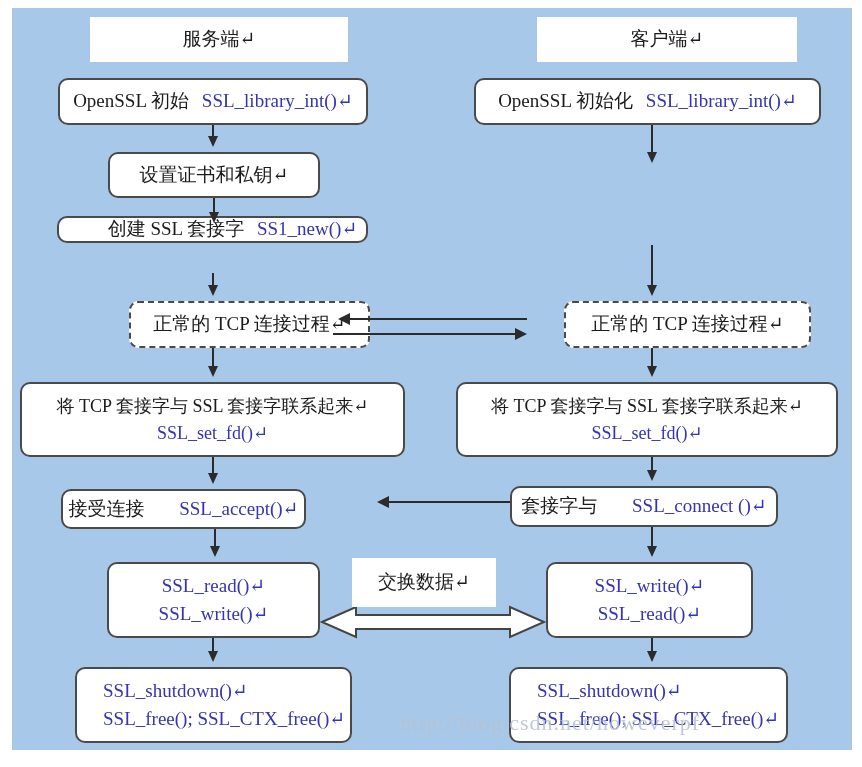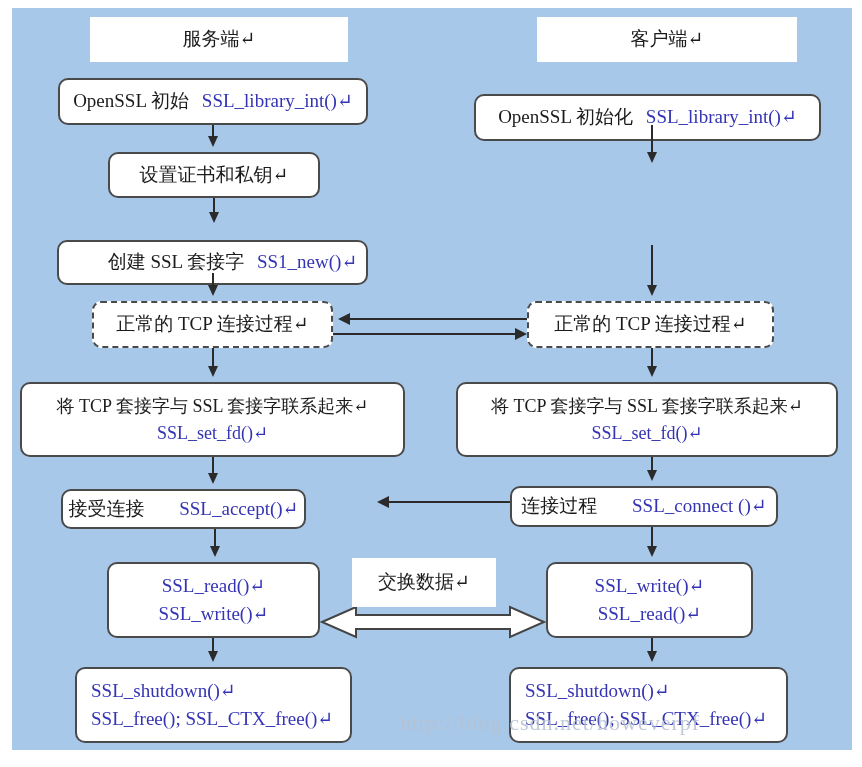--- a/index.html
+++ b/index.html
@@ -6,23 +6,23 @@
     --canvas:#a8c8ea; --fn:#3434b4; --ink:#1b1b1b; --line:#4a4a4a; --arrow:#2b2b2b;
   }
   html,body{margin:0;padding:0;background:#ffffff;}
   body{width:862px;height:767px;position:relative;overflow:hidden;
        font-family:"Liberation Serif","DejaVu Serif",serif;}
   .canvas{position:absolute;left:12px;top:8px;width:840px;height:742px;background:var(--canvas);}
   .box{position:absolute;background:#ffffff;border:2px solid var(--line);border-radius:10px;
        display:flex;flex-direction:column;justify-content:center;align-items:center;
        font-size:19px;color:var(--ink);box-sizing:border-box;line-height:1.5;text-align:center;}
   .box .ln{white-space:nowrap;}
-  .dashed{border-style:dashed;border-radius:9px;}
+  .dashed{border-style:dashed;border-radius:9px;margin-left:37px;}
   .plain{border:none;border-radius:0;text-align:right;}
-  .left-align{align-items:flex-start;padding-left:14px;text-align:left;}
+  .left-align{align-items:flex-start;padding-left:26px;text-align:left;}
   .fn{color:var(--fn);}
   .gap-sm{margin-left:8px;}
   .gap-lg{margin-left:30px;}
   
   .va{position:absolute;width:2px;background:var(--arrow);}
   .va::after{content:"";position:absolute;left:-4px;bottom:-11px;width:0;height:0;
              border:5px solid transparent;border-top:11px solid var(--arrow);}
   
   .hl{position:absolute;height:2px;background:var(--arrow);}
   .ah-left{position:absolute;width:0;height:0;border:6px solid transparent;
@@ -49,21 +49,21 @@
     <span class="ln">设置证书和私钥↵</span>
   </div>
 
   <div class="box" style="left:46px;top:70px;width:310px;height:47px;">
     <div class="ln">
       <span>OpenSSL 初始</span>
       <span class="fn gap-sm">SSL_library_int()↵</span>
     </div>
   </div>
 
-  <div class="box" style="left:45px;top:232px;width:311px;height:45px;padding-left:40px;">
+  <div class="box" style="left:45px;top:208px;width:311px;height:27px;padding-left:40px;">
     <div class="ln">
       <span>创建 SSL 套接字</span>
       <span class="fn gap-sm">SS1_new()↵</span>
     </div>
   </div>
 
   <div class="box dashed" style="left:80px;top:293px;width:241px;height:47px;">
     <span class="ln">正常的 TCP 连接过程↵</span>
   </div>
 
@@ -82,40 +82,40 @@
   <div class="box" style="left:95px;top:554px;width:213px;height:76px;">
     <span class="ln fn">SSL_read()↵</span>
     <span class="ln fn">SSL_write()↵</span>
   </div>
 
   <div class="box left-align" style="left:63px;top:659px;width:277px;height:76px;">
     <span class="ln fn">SSL_shutdown()↵</span>
     <span class="ln fn">SSL_free(); SSL_CTX_free()↵</span>
   </div>
 
-  <div class="box" style="left:462px;top:70px;width:347px;height:47px;margin-top:16px;">
+  <div class="box" style="left:462px;top:70px;width:347px;height:47px;">
     <div class="ln">
       <span>OpenSSL 初始化</span>
       <span class="fn gap-sm">SSL_library_int()↵</span>
     </div>
   </div>
 
 
   <div class="box dashed" style="left:515px;top:293px;width:247px;height:47px;">
     <span class="ln">正常的 TCP 连接过程↵</span>
   </div>
 
   <div class="box" style="left:444px;top:374px;width:382px;height:75px;font-size:18px;">
     <span class="ln">将 TCP 套接字与 SSL 套接字联系起来↵</span>
     <span class="ln fn">SSL_set_fd()↵</span>
   </div>
 
   <div class="box" style="left:498px;top:478px;width:268px;height:41px;">
     <div class="ln">
-      <span>连接过程</span>
+      <span>套接字与</span>
       <span class="fn gap-lg">SSL_connect ()↵</span>
     </div>
   </div>
 
   <div class="box" style="left:534px;top:554px;width:207px;height:76px;">
     <span class="ln fn">SSL_write()↵</span>
     <span class="ln fn">SSL_read()↵</span>
   </div>
 
   <div class="box left-align" style="left:497px;top:659px;width:279px;height:76px;">

